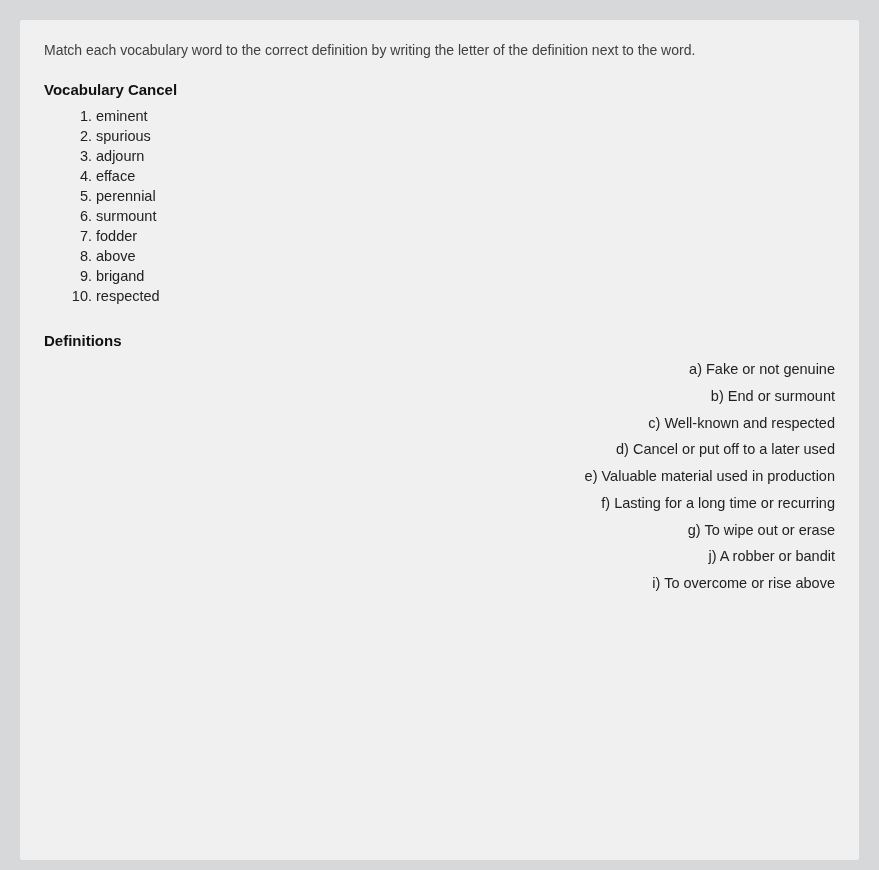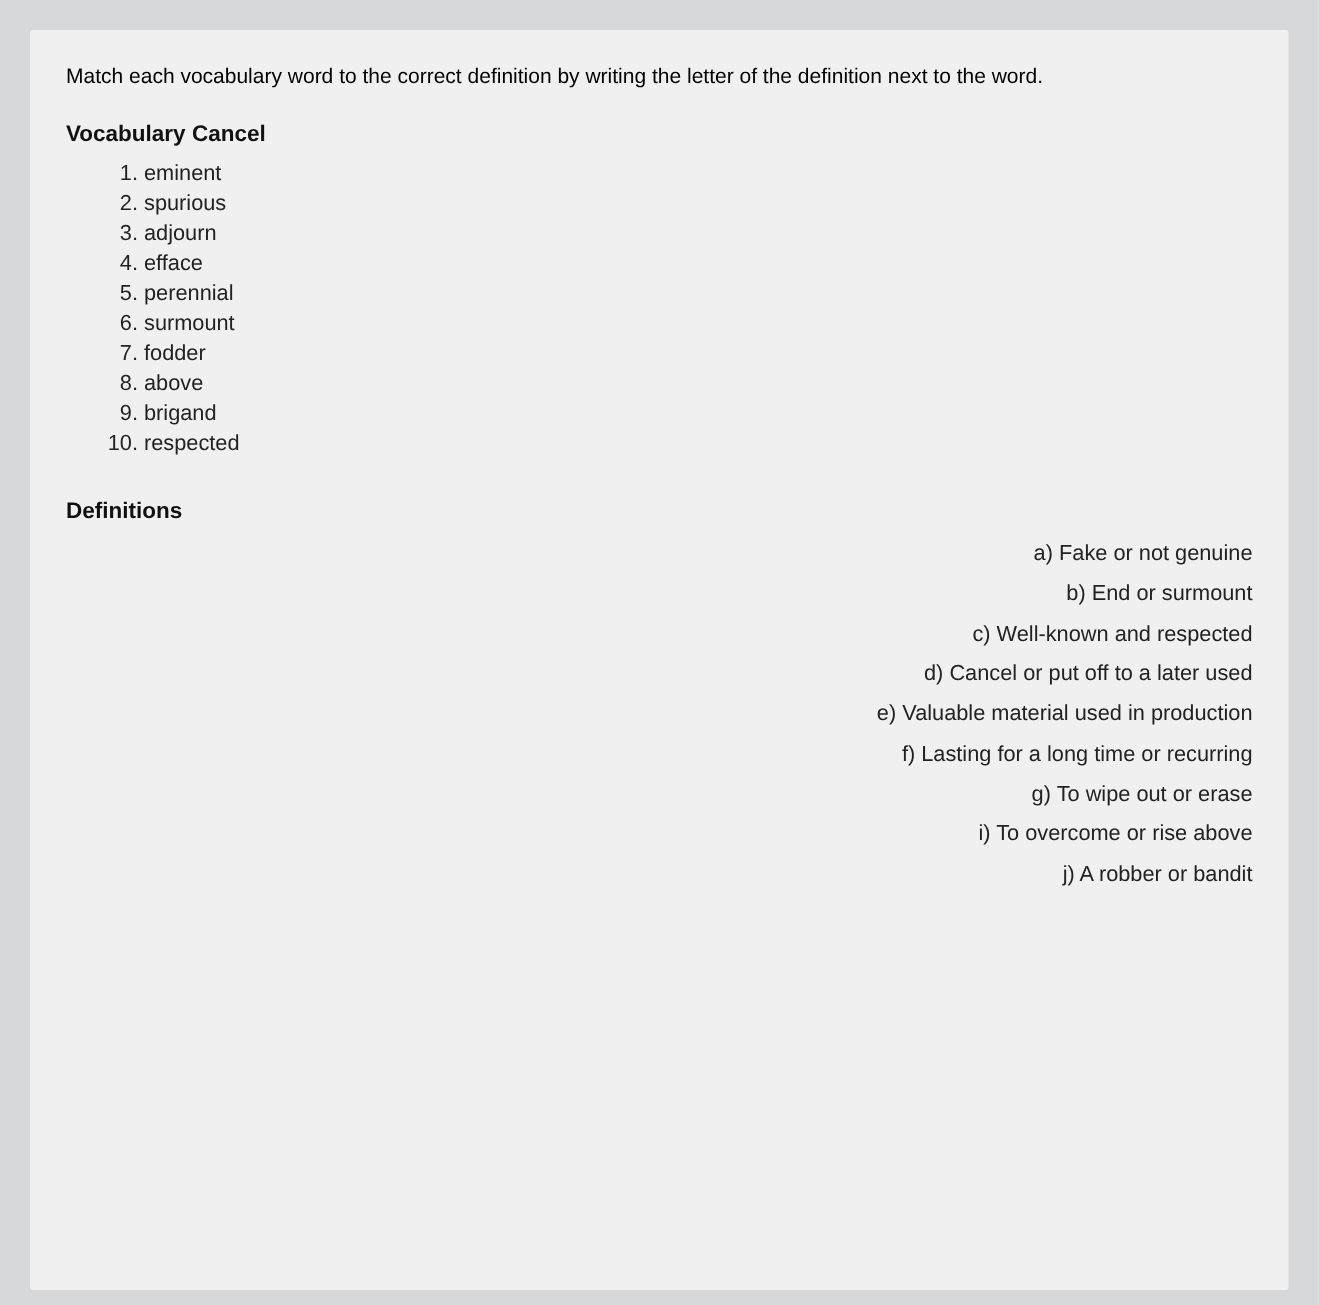--- a/index.html
+++ b/index.html
@@ -26,21 +26,21 @@
       width: 860px;
       min-height: 840px;
       padding: 20px 24px 40px 24px;
       border-radius: 2px;
     }
 
     .instructions {
       font-size: 14px;
       line-height: 1.5;
       margin-bottom: 20px;
-      color: #000000;
+      color: #404040;
     }
 
     .section-title {
       font-weight: bold;
       font-size: 15px;
       margin-bottom: 10px;
       color: #111;
     }
 
     .vocab-list {
@@ -100,17 +100,17 @@
   <div class="section-title">Definitions</div>
 
   <ul class="definitions-list">
   <li><span>a)</span> <span>Fake or not genuine</span></li>
       <li><span>b)</span> <span>End or surmount</span></li>
       <li><span>c)</span> <span>Well-known and respected</span></li>
       <li><span>d)</span> <span>Cancel or put off to a later used</span></li>
       <li><span>e)</span> <span>Valuable material used in production</span></li>
       <li><span>f)</span> <span>Lasting for a long time or recurring</span></li>
       <li><span>g)</span> <span>To wipe out or erase</span></li>
+      <li><span>j)</span> <span>A robber or bandit</span></li>
       <li><span>i)</span> <span>To overcome or rise above</span></li>
-      <li><span>j)</span> <span>A robber or bandit</span></li>
     </ul>
 
 </div>
 
 </body></html>

